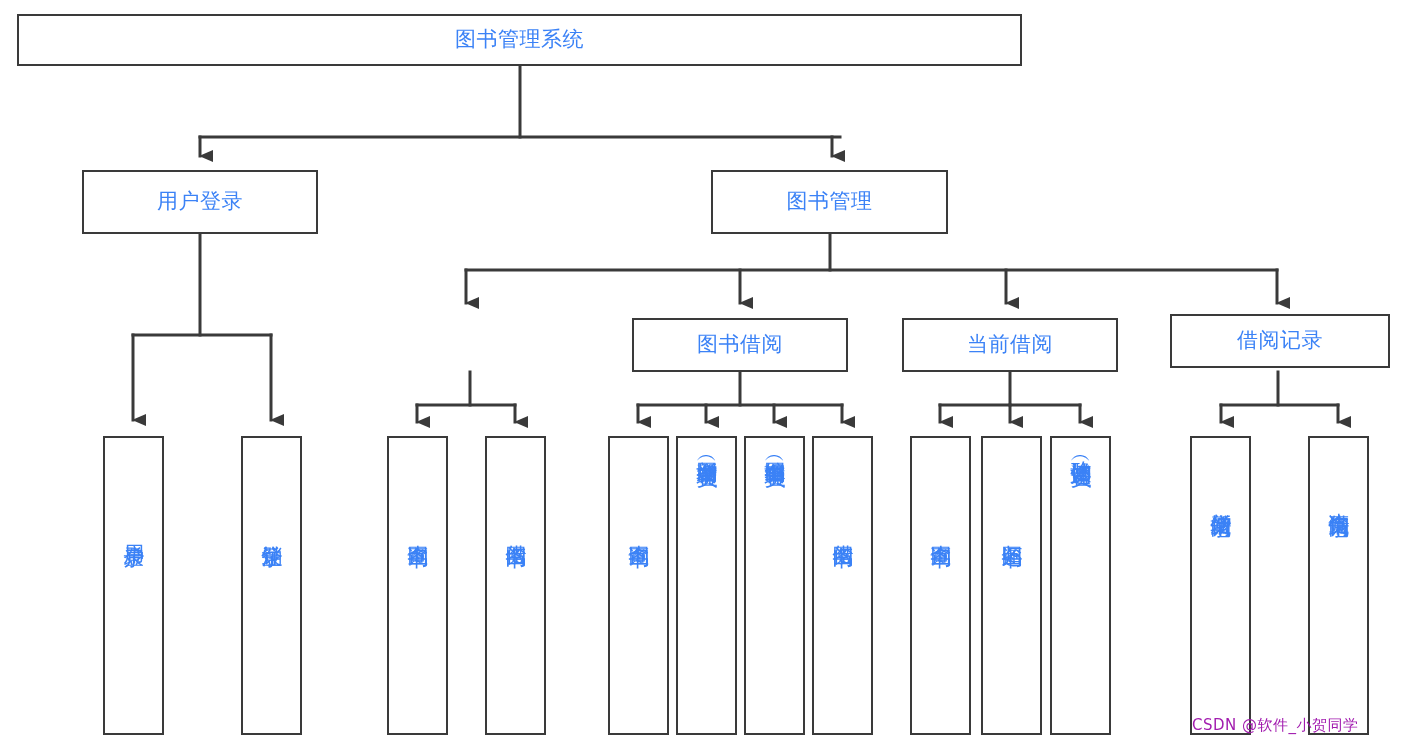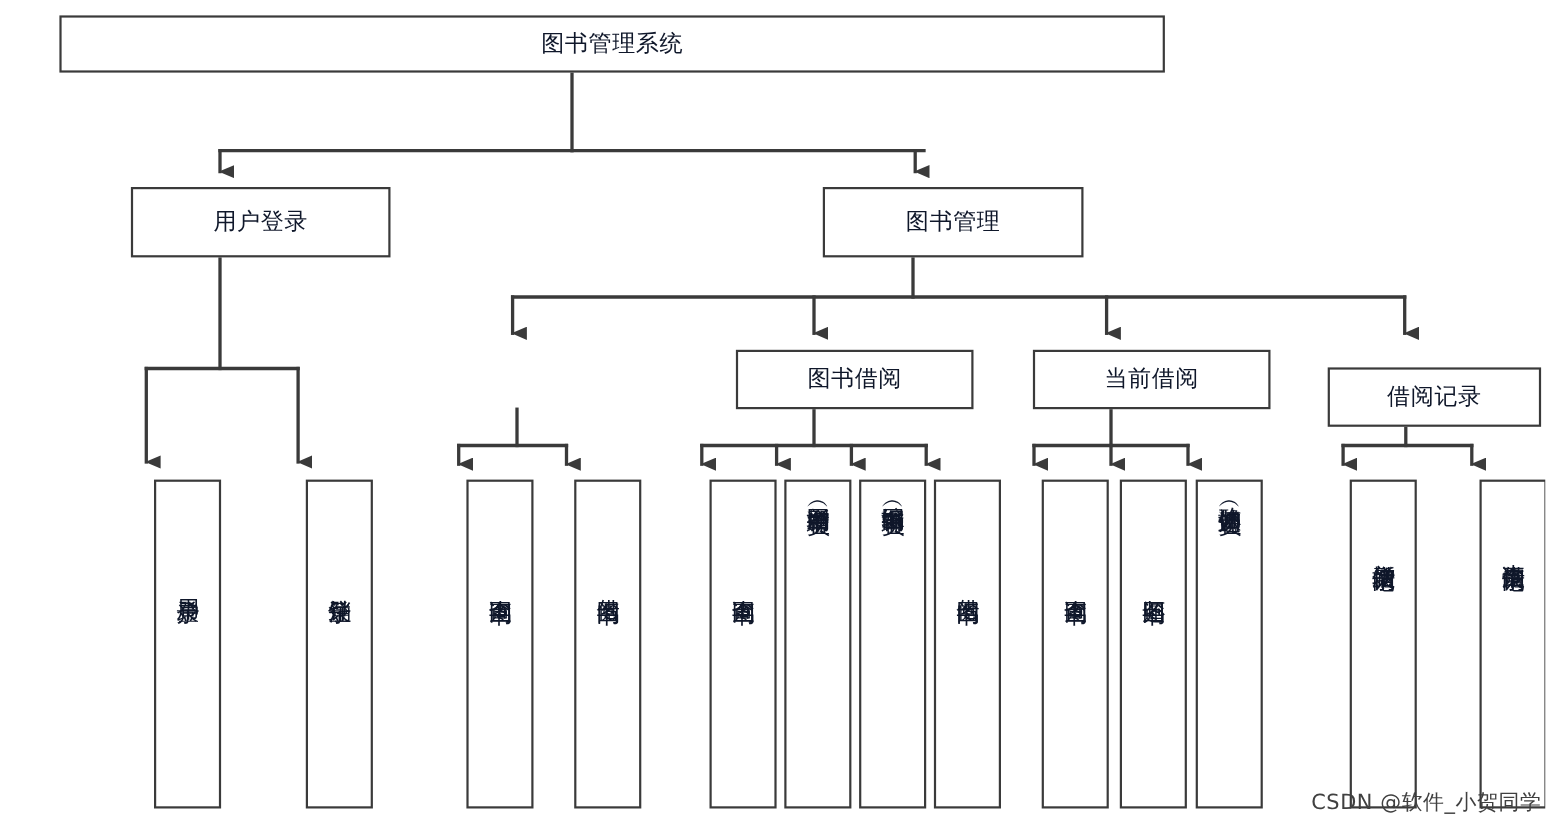--- a/index.html
+++ b/index.html
@@ -25,22 +25,21 @@
     height: 747px;
   }
   .node {
     position: absolute;
     box-sizing: border-box;
     border: 2px solid #3a3a3a;
     background: #ffffff;
     display: flex;
     align-items: center;
     justify-content: center;
-    color: #0f172a;
-    margin-left: 37px;
+    color: #3b82f6;
   }
   .node.h {
     
   }
   .node.h .label {
     font-size: 21px;
     line-height: 1.1;
     white-space: nowrap;
     letter-spacing: 0.5px;
   }
@@ -61,22 +60,22 @@
     margin-top: 84px;
   }
   .node.v.mid2 .label {
     margin-top: 52px;
   }
   .node.v.tall .label {
     margin-top: 0px;
   }
   #watermark {
     position: absolute;
-    font-size: 19px;
-    color: #404040;
+    font-size: 15px;
+    color: #a21caf;
     white-space: nowrap;
     letter-spacing: 0.5px;
   }
 </style>
 </head>
 <body>
 
 <div id="canvas">
 
   <svg id="wires" viewBox="0 0 1405 747">
@@ -140,21 +139,21 @@
   <div class="node h" style="left:711px; top:170px; width:237px; height:64px;align-items:center;">
     <span class="label">图书管理</span>
   </div>
 
   <div class="node h" style="left:632px; top:318px; width:216px; height:54px;">
     <span class="label">图书借阅</span>
   </div>
   <div class="node h" style="left:902px; top:318px; width:216px; height:54px;">
     <span class="label">当前借阅</span>
   </div>
-  <div class="node h" style="left:1170px; top:334px; width:194px; height:54px;">
+  <div class="node h" style="left:1170px; top:314px; width:220px; height:54px;">
     <span class="label">借阅记录</span>
   </div>
 
   <div class="node v mid" style="left:103px; top:436px; width:61px; height:299px;">
     <span class="label">用户登录</span>
   </div>
   <div class="node v mid" style="left:241px; top:436px; width:61px; height:299px;">
     <span class="label">注销登录</span>
   </div>
 

